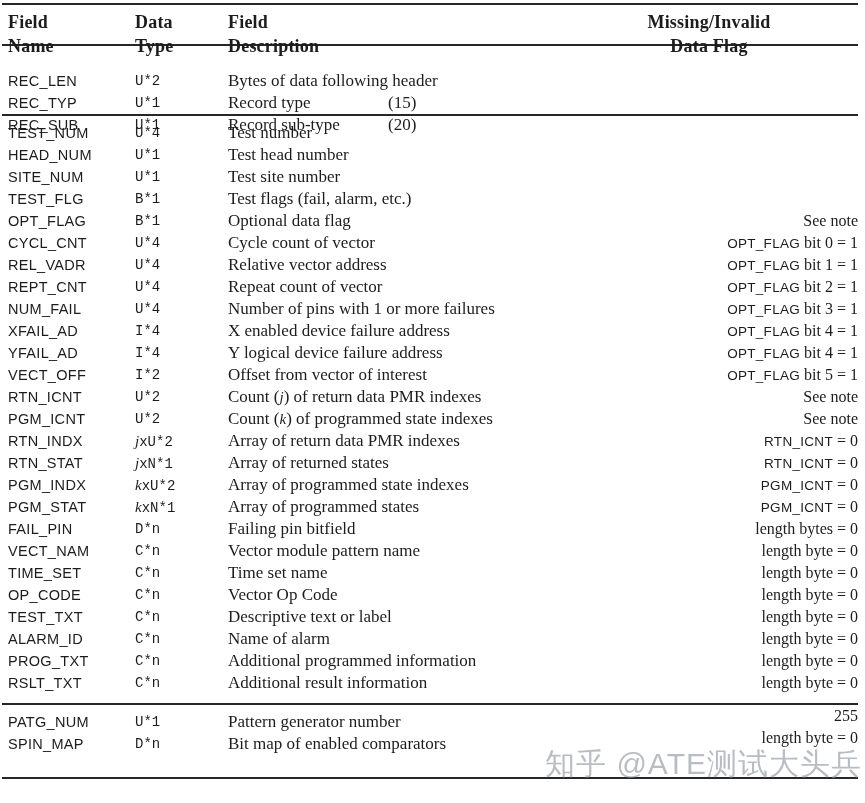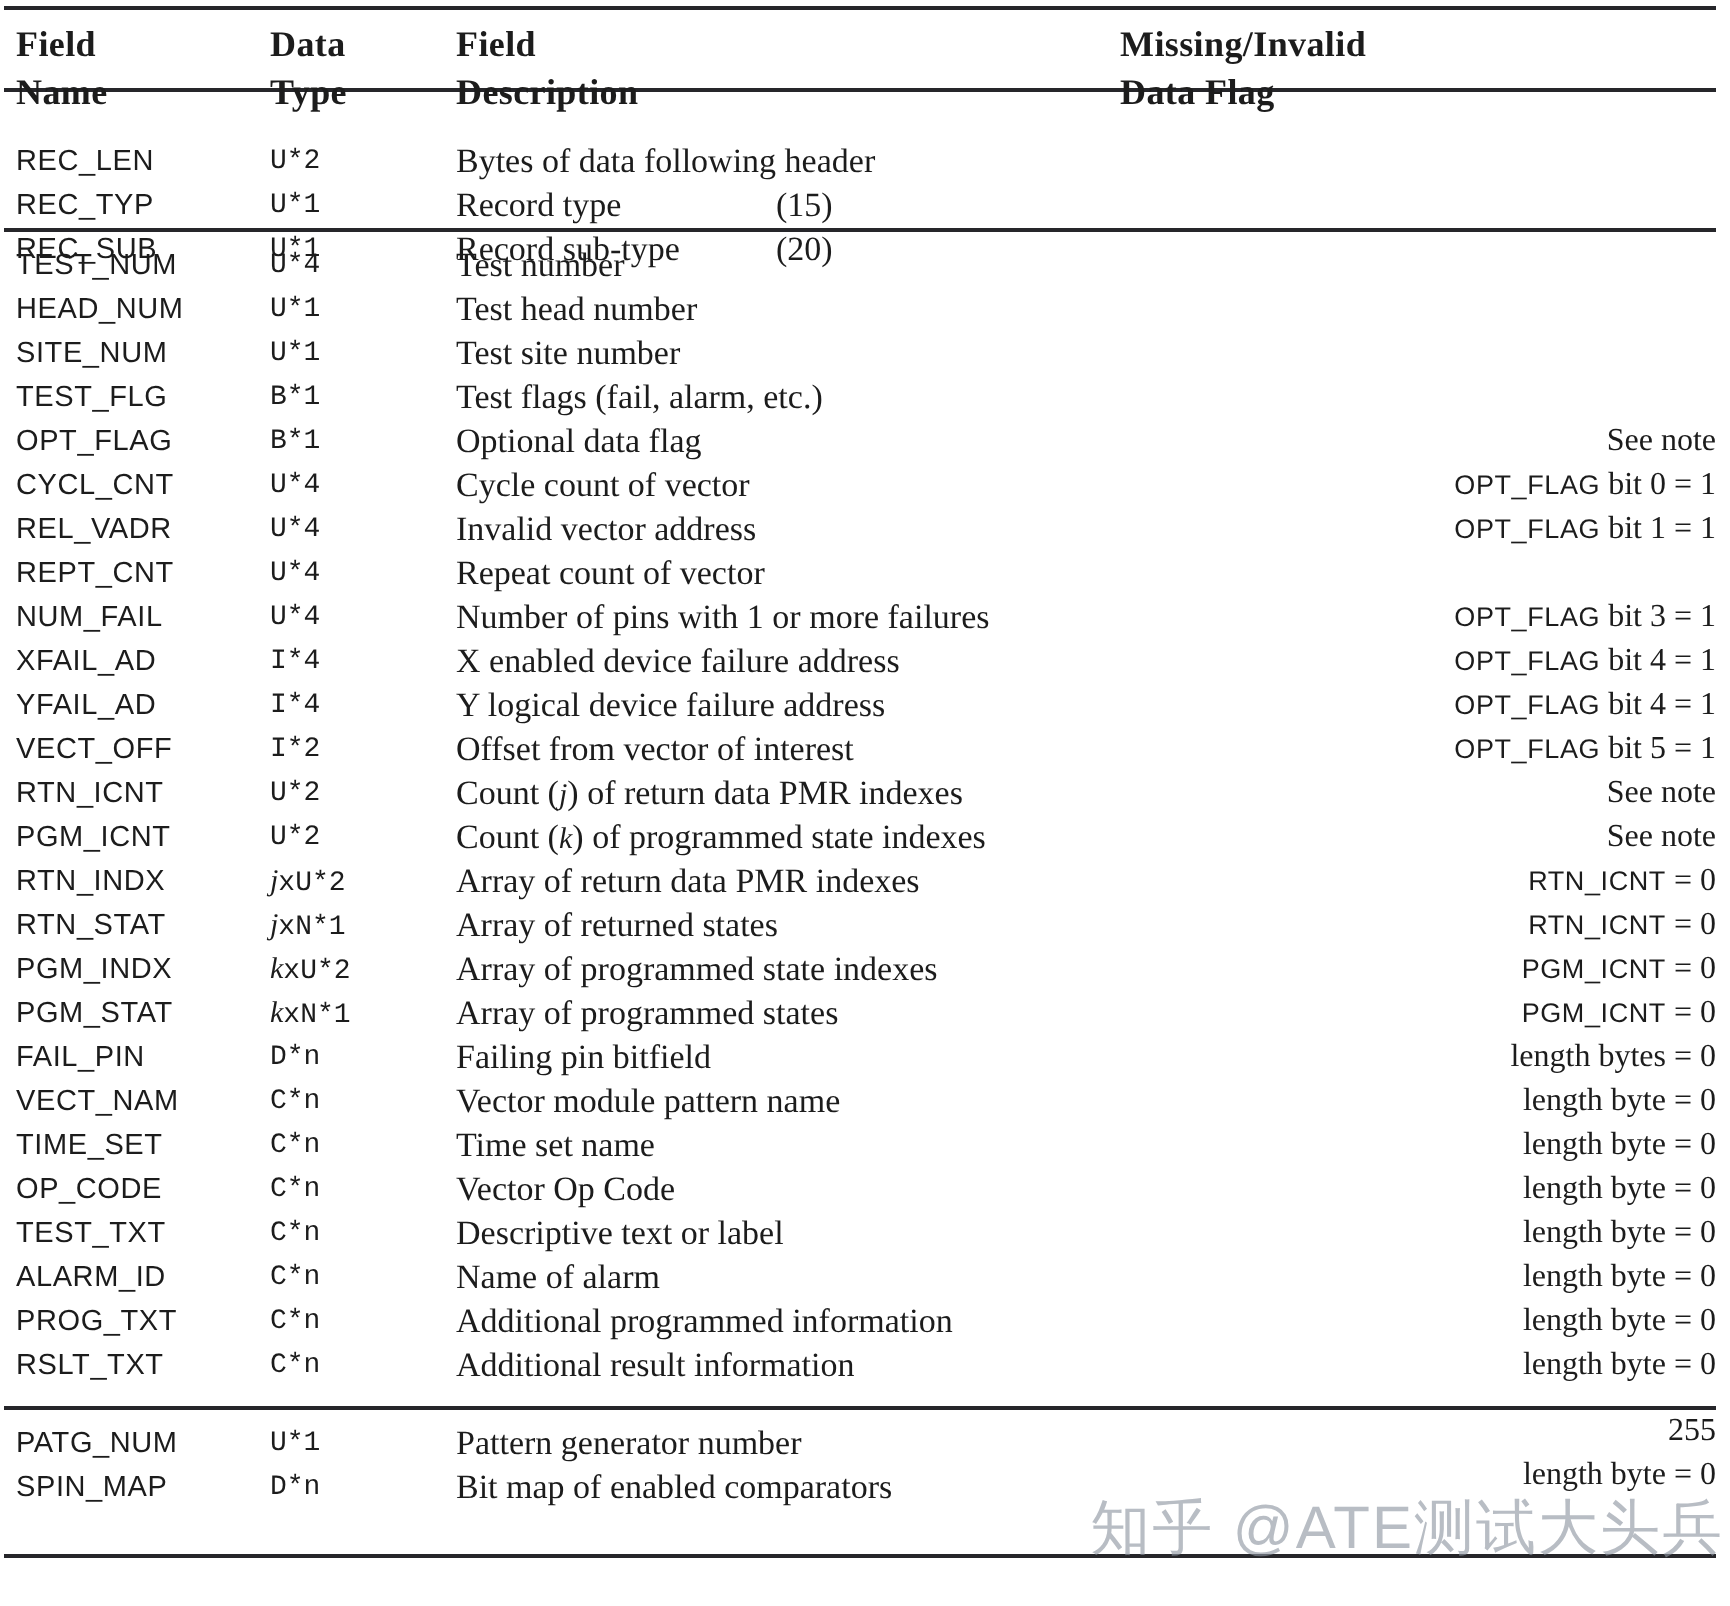--- a/index.html
+++ b/index.html
@@ -28,21 +28,21 @@
   
   .header { height: 39px; padding-top: 5px; }
   .hcell {
     font-family: "Liberation Serif", serif;
     font-weight: bold;
     font-size: 18px;
     line-height: 24px;
     letter-spacing: 0.2px;
   }
   .hcell .hline { display: block; }
-  .hcell.center { text-align: left; }
+  .hcell.center { text-align: center; }
   
   .group { box-sizing: border-box; }
   .group-0 { height: 68px;  padding-top: 24px; }
   .group-1 { height: 587px; padding-top: 6px; }
   .group-2 { height: 72px;  padding-top: 6px; }
   .row { height: 22px; }
   .cell { display: block; line-height: 22px; white-space: nowrap; overflow: visible; }
   .cell.field {
     font-family: "Liberation Sans", sans-serif;
     font-size: 14.5px;
@@ -169,27 +169,28 @@
       </div>
       <div class="grid row">
         <span class="cell field">CYCL_CNT</span>
         <span class="cell type">U*4</span>
         <span class="cell desc">Cycle count of vector</span>
         <span class="cell flag"><span class="ref">OPT_FLAG</span> bit 0 = 1</span>
       </div>
       <div class="grid row">
         <span class="cell field">REL_VADR</span>
         <span class="cell type">U*4</span>
-        <span class="cell desc">Invalid vector address</span>
+        <span class="cell desc">Relative vector address</span>
         <span class="cell flag"><span class="ref">OPT_FLAG</span> bit 1 = 1</span>
       </div>
       <div class="grid row">
         <span class="cell field">REPT_CNT</span>
         <span class="cell type">U*4</span>
         <span class="cell desc">Repeat count of vector</span>
+        <span class="cell flag"><span class="ref">OPT_FLAG</span> bit 2 = 1</span>
       </div>
       <div class="grid row">
         <span class="cell field">NUM_FAIL</span>
         <span class="cell type">U*4</span>
         <span class="cell desc">Number of pins with 1 or more failures</span>
         <span class="cell flag"><span class="ref">OPT_FLAG</span> bit 3 = 1</span>
       </div>
       <div class="grid row">
         <span class="cell field">XFAIL_AD</span>
         <span class="cell type">I*4</span>

